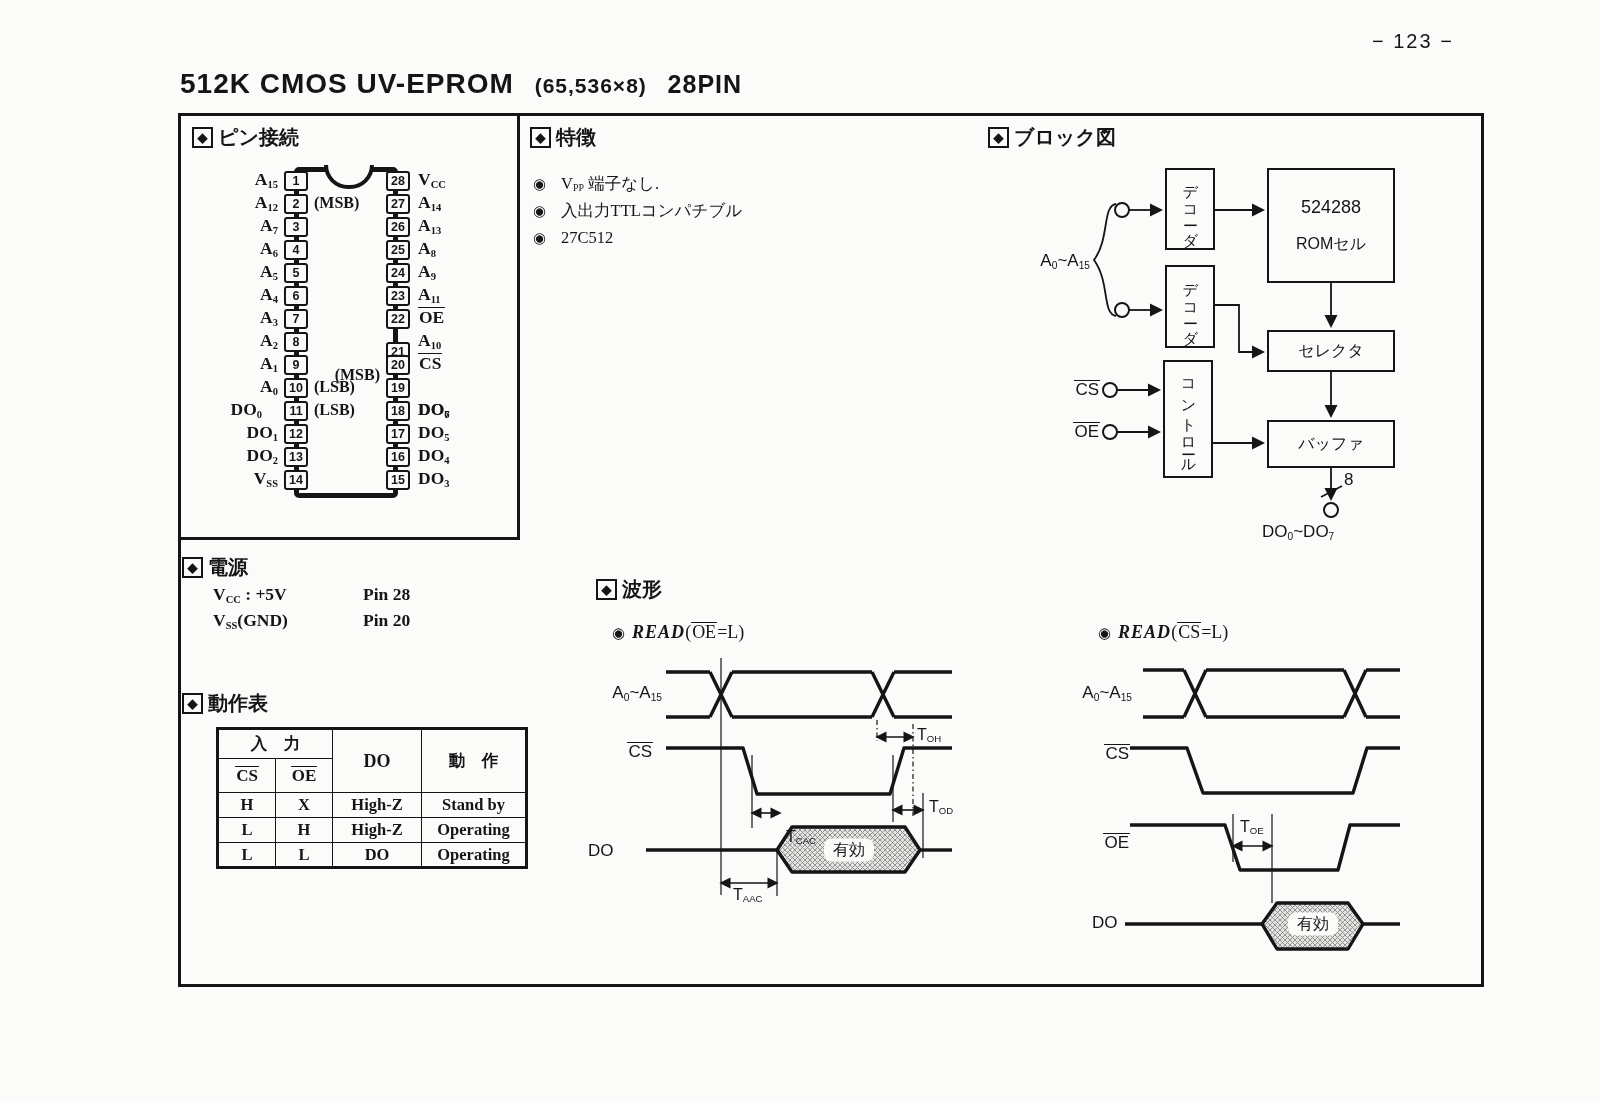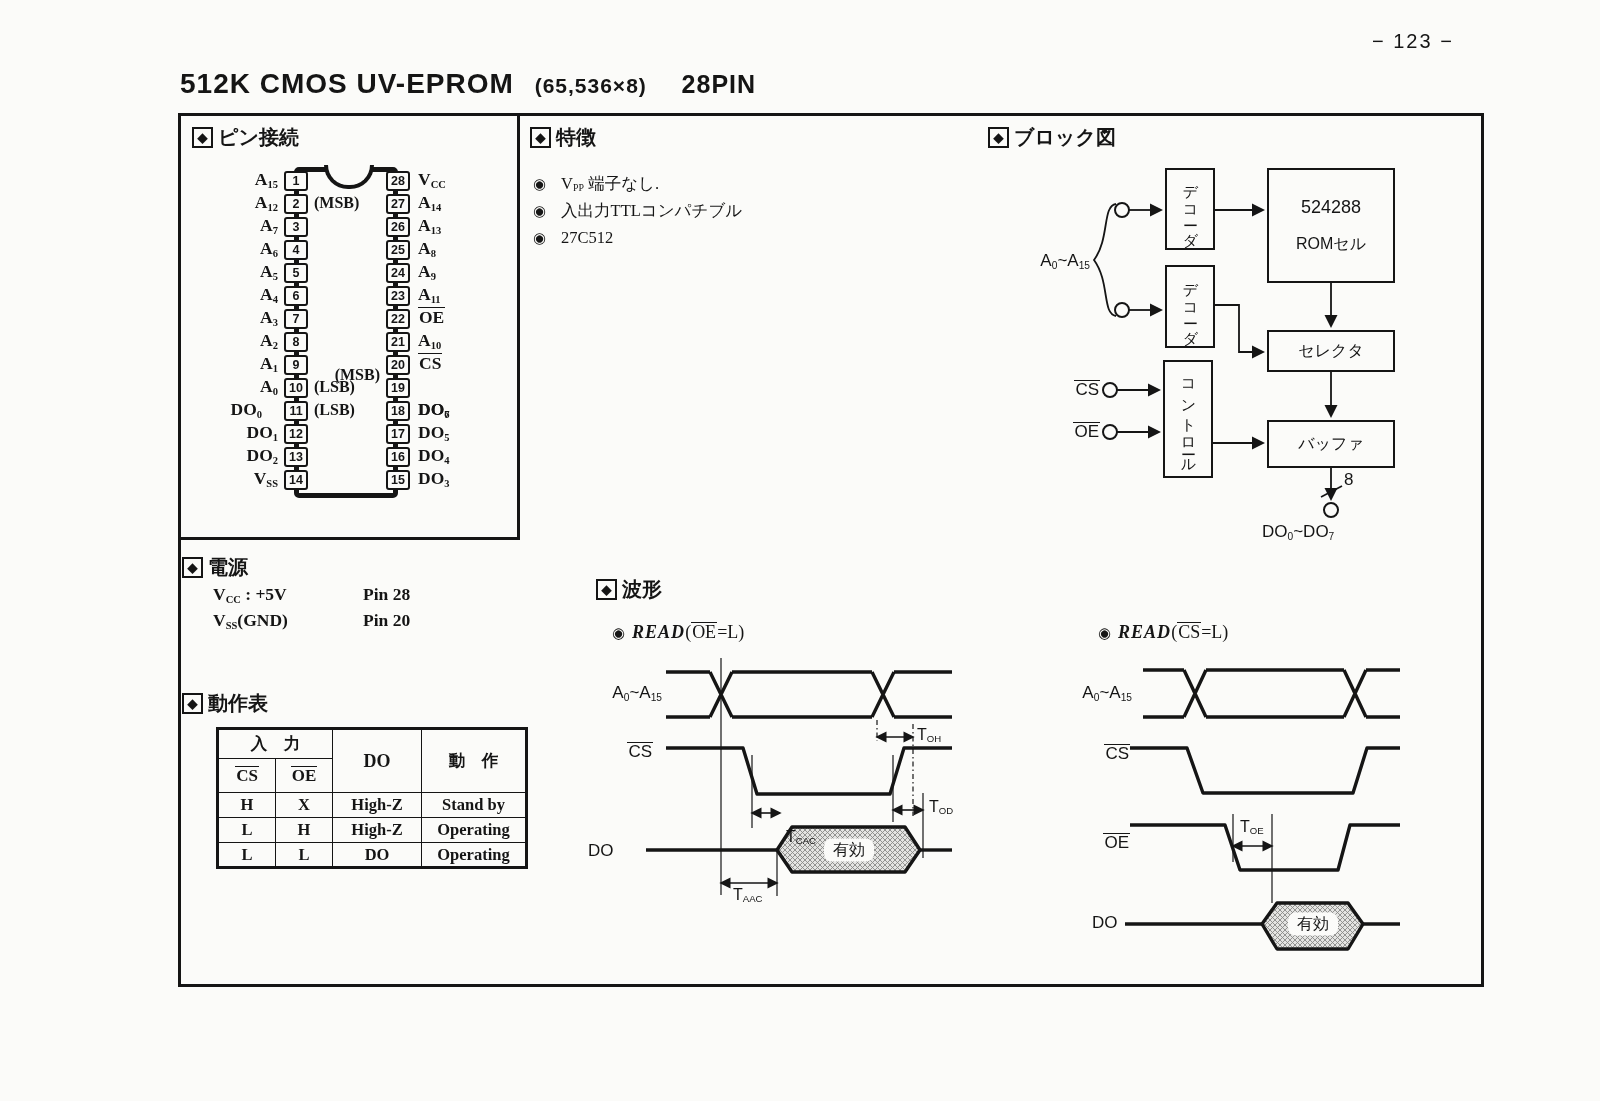--- a/index.html
+++ b/index.html
@@ -5,21 +5,21 @@
   html,body{margin:0;padding:0;background:#e9e9e6;}
   .page{position:relative;width:1600px;height:1101px;background:#fbfbf9;color:#151515;
         font-family:"Liberation Sans", sans-serif;overflow:hidden;}
   .abs{position:absolute;}
   sub{font-size:0.6em;line-height:0;vertical-align:-0.25em;letter-spacing:0;}
   .ovl{display:inline-block;border-top:1.7px solid #151515;line-height:1.05;padding:0 1px;}
   
   .page-num{font-size:20px;letter-spacing:2px;}
   .title{font-size:28px;font-weight:bold;letter-spacing:1px;white-space:nowrap;}
   .title .t-size{font-size:21px;}
-  .title .t-pins{font-size:25px;margin-left:26px;}
+  .title .t-pins{font-size:25px;margin-left:12px;}
   .main-frame{border:3px solid #151515;}
   .pin-frame{border-right:3px solid #151515;border-bottom:3px solid #151515;}
   
   .sec-h{display:flex;align-items:center;font-weight:bold;font-size:20px;white-space:nowrap;}
   .hico{width:17px;height:17px;border:2px solid #151515;display:inline-flex;align-items:center;
         justify-content:center;font-size:13px;line-height:1;margin-right:5px;flex:none;}
   
   .dip-body{border:5px solid #151515;border-radius:5px;background:transparent;}
   .dip-notch{background:#fbfbf9;border:4px solid #151515;border-top:none;
              border-radius:0 0 40px 40px;}
@@ -118,21 +118,21 @@
       <div class="abs pin-num" style="left: 386px; top: 217px;">26</div>
       <div class="abs pin-label" style="left: 418px; top: 215px;">A<sub>13</sub></div>
       <div class="abs pin-num" style="left: 386px; top: 240px;">25</div>
       <div class="abs pin-label" style="left: 418px; top: 238px;">A<sub>8</sub></div>
       <div class="abs pin-num" style="left: 386px; top: 263px;">24</div>
       <div class="abs pin-label" style="left: 418px; top: 261px;">A<sub>9</sub></div>
       <div class="abs pin-num" style="left: 386px; top: 286px;">23</div>
       <div class="abs pin-label" style="left: 418px; top: 284px;">A<sub>11</sub></div>
       <div class="abs pin-num" style="left: 386px; top: 309px;">22</div>
       <div class="abs pin-label" style="left: 418px; top: 307px;"><span class="ovl">OE</span></div>
-      <div class="abs pin-num" style="left: 386px; top: 332px;">21</div>
+      <div class="abs pin-num" style="left: 386px; top: 342px;">21</div>
       <div class="abs pin-label" style="left: 418px; top: 330px;">A<sub>10</sub></div>
       <div class="abs pin-num" style="left: 386px; top: 355px;">20</div>
       <div class="abs pin-label" style="left: 418px; top: 353px;"><span class="ovl">CS</span></div>
       <div class="abs pin-num" style="left: 386px; top: 378px;">19</div>
       <div class="abs pin-label" style="left: 418px; top: 372px; margin-top: 27px;">DO<sub>7</sub></div>
       <div class="abs pin-note" style="left: 278px; top: 366px; width: 102px; text-align: right;">(MSB)</div>
       <div class="abs pin-num" style="left: 386px; top: 401px;">18</div>
       <div class="abs pin-label" style="left: 418px; top: 399px;">DO<sub>6</sub></div>
       <div class="abs pin-num" style="left: 386px; top: 424px;">17</div>
       <div class="abs pin-label" style="left: 418px; top: 422px;">DO<sub>5</sub></div>

